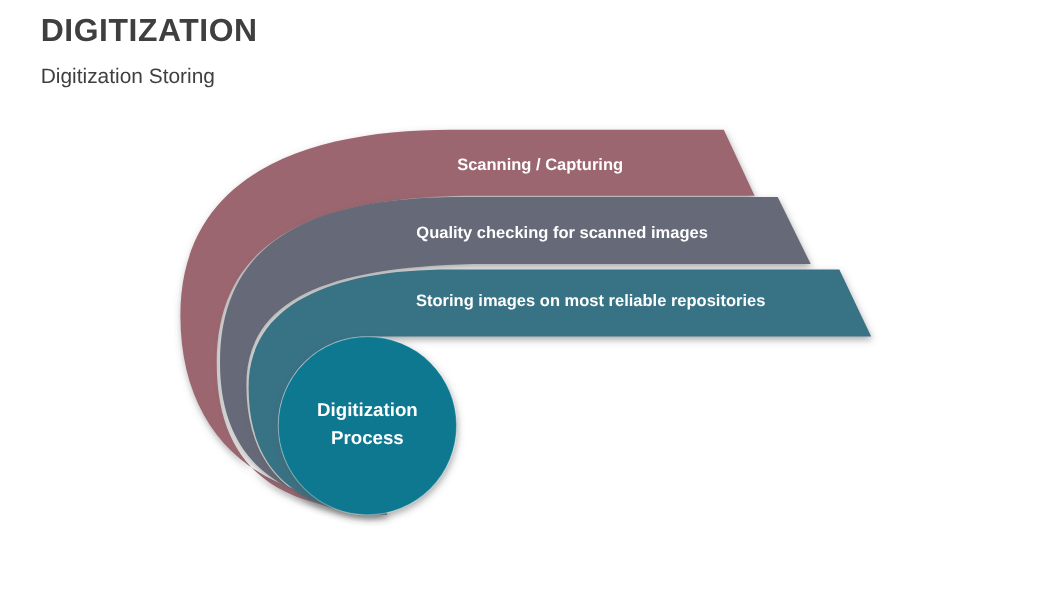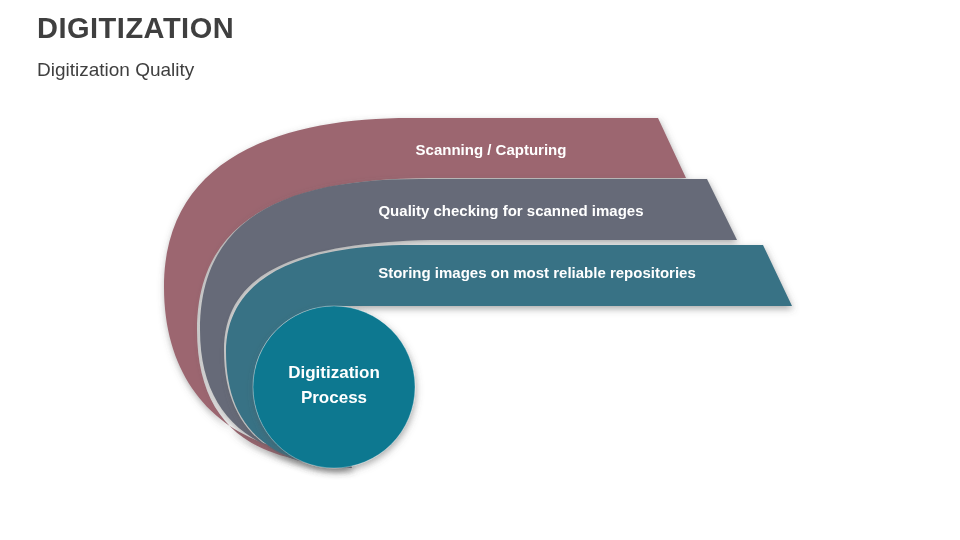--- a/index.html
+++ b/index.html
@@ -44,21 +44,21 @@
     font-weight: 700;
   }
 </style>
 </head>
 <body>
 
 <div class="slide">
 
   <div class="title">DIGITIZATION</div>
 
-  <div class="subtitle">Digitization Quality</div>
+  <div class="subtitle">Digitization Storing</div>
 
   <svg class="diagram-svg" width="960" height="540" viewBox="0 0 960 540">
     <defs>
       <filter id="softshadow" x="-15%" y="-15%" width="130%" height="140%">
         <feDropShadow dx="1" dy="3" stdDeviation="3.5" flood-color="#555555" flood-opacity="0.5"></feDropShadow>
       </filter>
     </defs>
 
     <path filter="url(#softshadow)" d="M 658,118 L 686,178 L 430,178
              C 295,179 197,212 197,330

